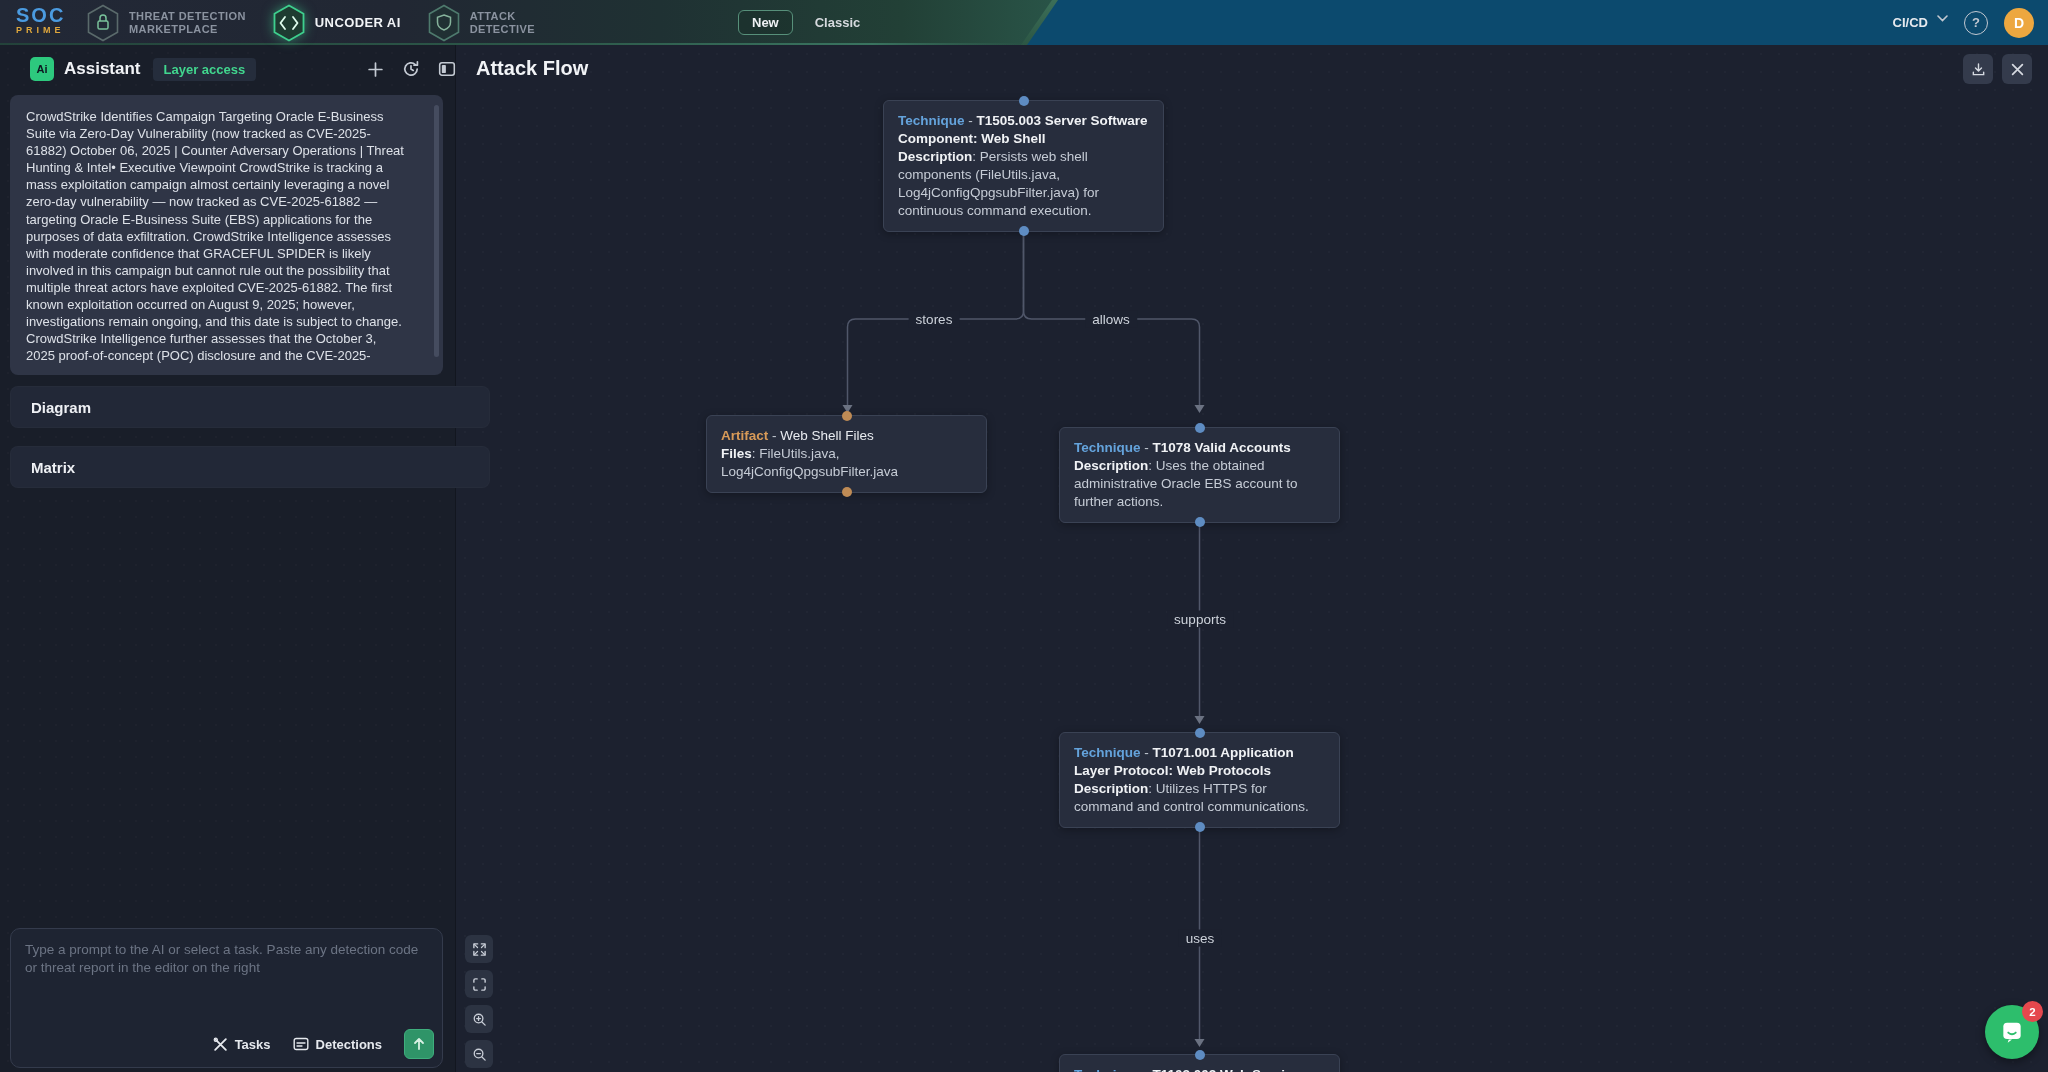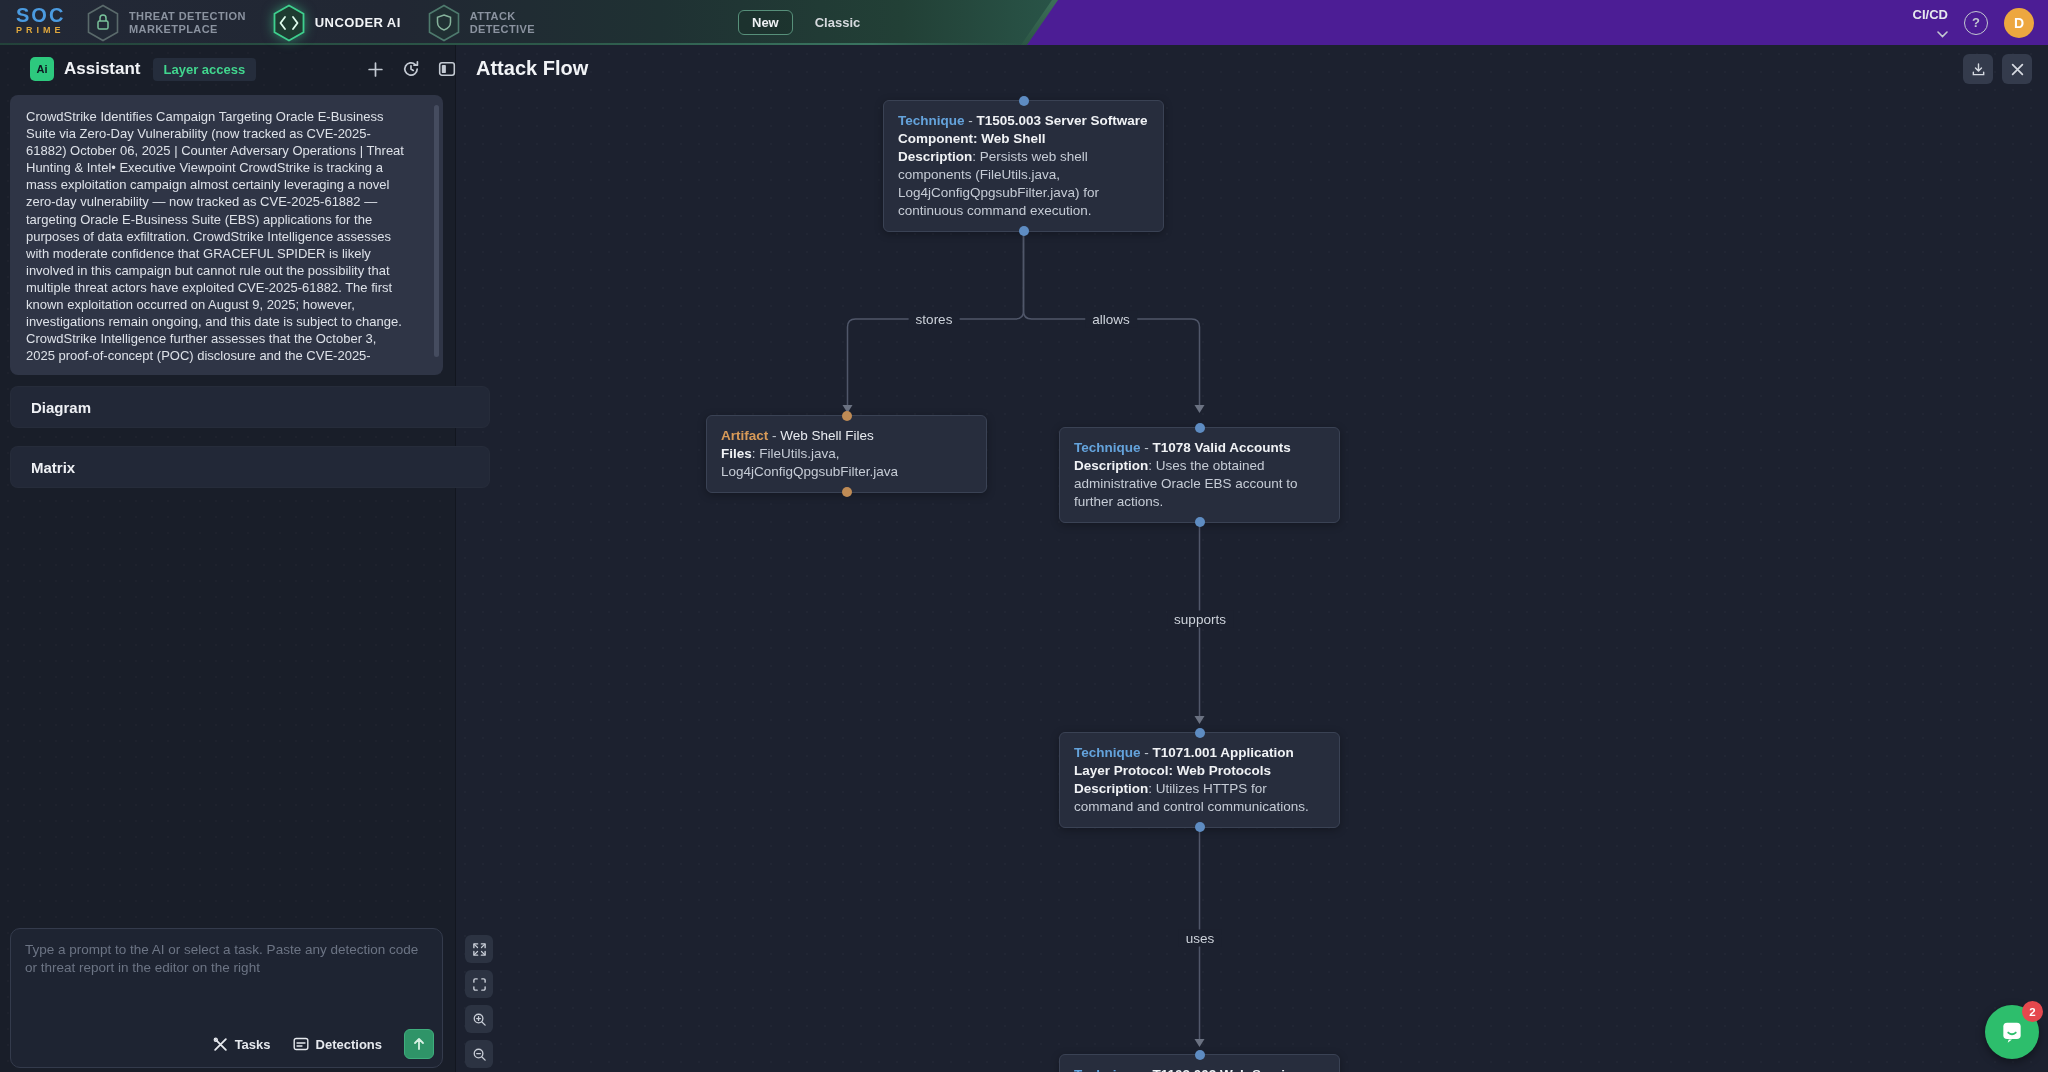--- a/index.html
+++ b/index.html
@@ -1,21 +1,21 @@
 <!DOCTYPE html>
 <html><head>
 <meta charset="utf-8">
 <style>
   * { margin:0; padding:0; box-sizing:border-box; }
   html,body { width:2048px; height:1072px; overflow:hidden; background:#14181f; }
   body { font-family:"Liberation Sans", sans-serif; }
   #page { position:relative; width:2048px; height:1072px; background:#1c212f; overflow:hidden; }
 
   
-  .topbar { position:absolute; left:0; top:0; width:2048px; height:45px; background:#4c1d95; z-index:20; }
+  .topbar { position:absolute; left:0; top:0; width:2048px; height:45px; background:#0c4a6e; z-index:20; }
   .topbar .band { position:absolute; left:0; top:0; height:45px; width:1100px;
     clip-path:polygon(0 0, 1057px 0, 1026px 45px, 0 45px);
     background:linear-gradient(90deg,#222836 0%,#212733 36%,#1f3133 60%,#224036 82%,#2a574a 98%); }
   .topbar .band-edge { position:absolute; left:0; top:0; height:45px; width:1100px;
     clip-path:polygon(1052px 0, 1058px 0, 1027px 45px, 1021px 45px);
     background:linear-gradient(180deg,#3c6f58,#2c5644); }
   .topbar .band-underline { position:absolute; left:0; bottom:0; height:2px; width:1026px;
     background:linear-gradient(90deg,#23423a 0%,#2d594a 55%,#3a7460 85%,rgba(58,116,96,0)); }
   .logo { position:absolute; left:16px; top:5px; width:120px; display:flex; flex-direction:column; align-items:flex-start; cursor:pointer; }
   .logo .soc { font-size:20px; font-weight:800; letter-spacing:2px; color:#4b9be0; line-height:20px; }
@@ -23,21 +23,21 @@
   .nav { position:absolute; left:84px; top:0; height:45px; display:flex; align-items:center; gap:26px; }
   .nav-item { display:flex; align-items:center; gap:9px; cursor:pointer; }
   .hex { width:34px; height:38px; flex:0 0 auto; }
   .nav-label { font-size:11px; font-weight:700; letter-spacing:.4px; color:#8b93a0; white-space:pre-line; line-height:13px; text-transform:uppercase; }
   .nav-item.active .nav-label { color:#f2f4f7; font-size:13px; line-height:15px; }
   .nav-item.active .hex { filter:drop-shadow(0 0 6px rgba(62,207,142,.55)); }
   .mode-toggle { position:absolute; left:738px; top:0; height:45px; display:flex; align-items:center; gap:22px; }
   .btn-new { border:1px solid #57907a; border-radius:6px; padding:4px 13px; font-size:13px; font-weight:600; color:#eef1f4; background:rgba(23,44,38,.35); cursor:pointer; }
   .btn-classic { font-size:13px; font-weight:600; color:#d6dade; cursor:pointer; }
   .topbar-right { position:absolute; right:14px; top:0; height:45px; display:flex; align-items:center; gap:16px; }
-  .cicd { display:flex; align-items:flex-end; gap:9px; font-size:13px; font-weight:700; color:#e6e9ee; cursor:pointer;flex-direction:column; }
+  .cicd { display:flex; align-items:flex-start; gap:9px; font-size:13px; font-weight:700; color:#e6e9ee; cursor:pointer; }
   .help-circle { width:24px; height:24px; border:1.5px solid #c2c8d1; border-radius:50%; color:#c2c8d1;
     font-size:13px; font-weight:700; display:flex; align-items:center; justify-content:center; cursor:pointer; }
   .avatar { width:30px; height:30px; border-radius:50%; background:#eda73f; color:#fff; font-size:14px; font-weight:700;
     display:flex; align-items:center; justify-content:center; cursor:pointer; }
 
   
   .sidebar { position:absolute; left:0; top:45px; width:455px; height:1027px; background:#191e29; z-index:10;
     background-image:radial-gradient(circle, rgba(255,255,255,.018) 1px, transparent 1.2px); background-size:16px 16px; }
   .sb-header { position:absolute; left:16px; top:0; width:455px; height:48px; display:flex; align-items:center; padding:0 14px; }
   .ai-chip { width:24px; height:24px; border-radius:5px; background:#2dc97e; color:#0d1620; font-size:11px; font-weight:800;

